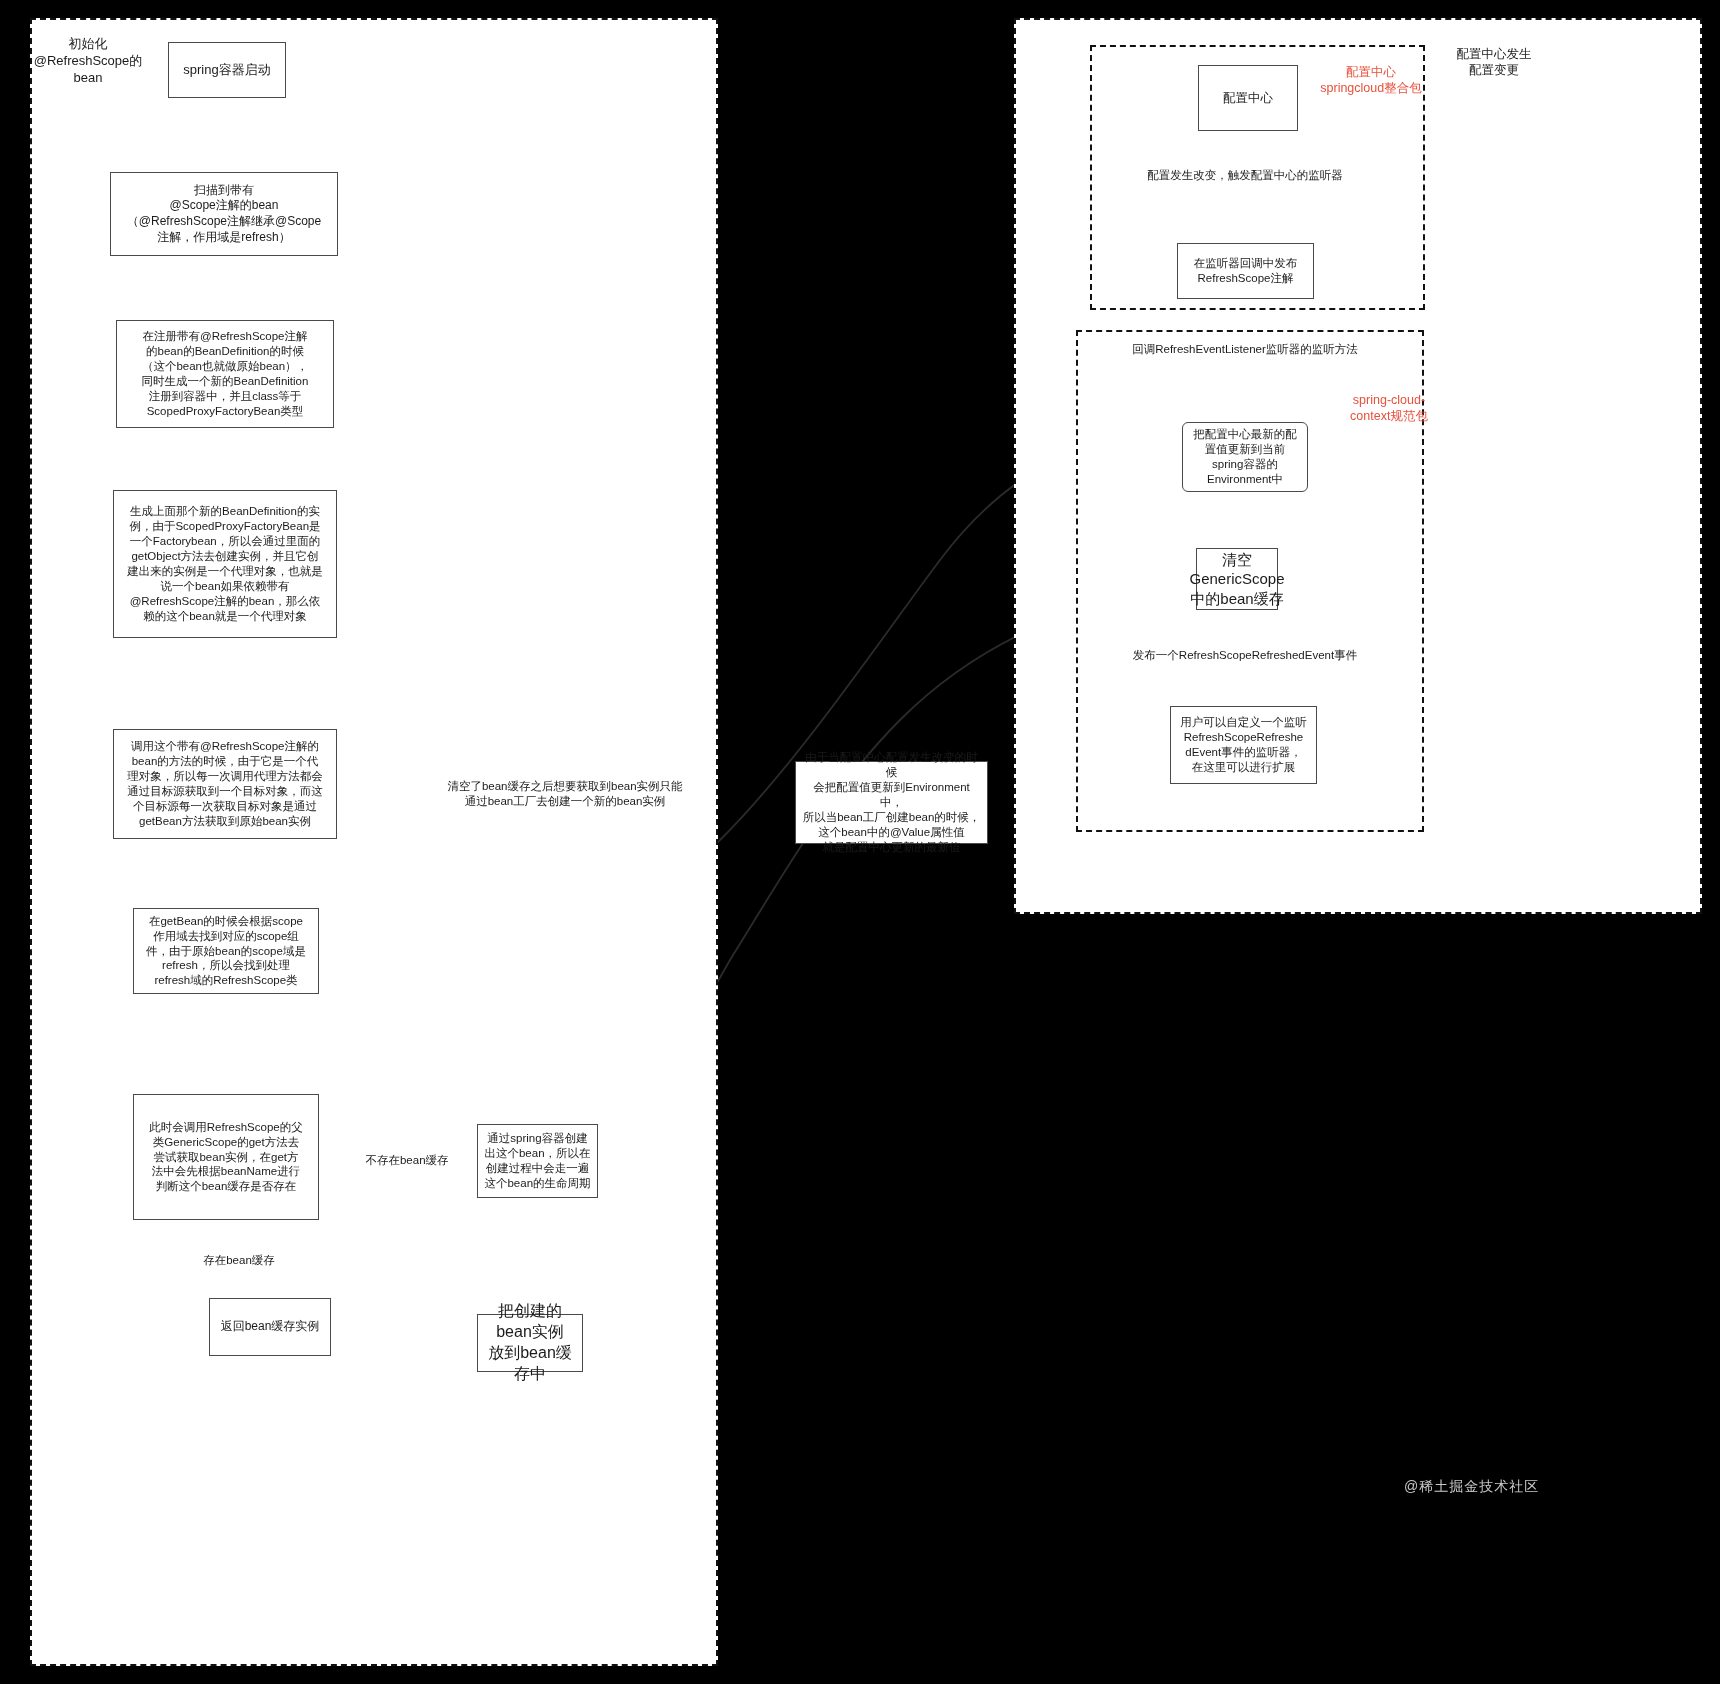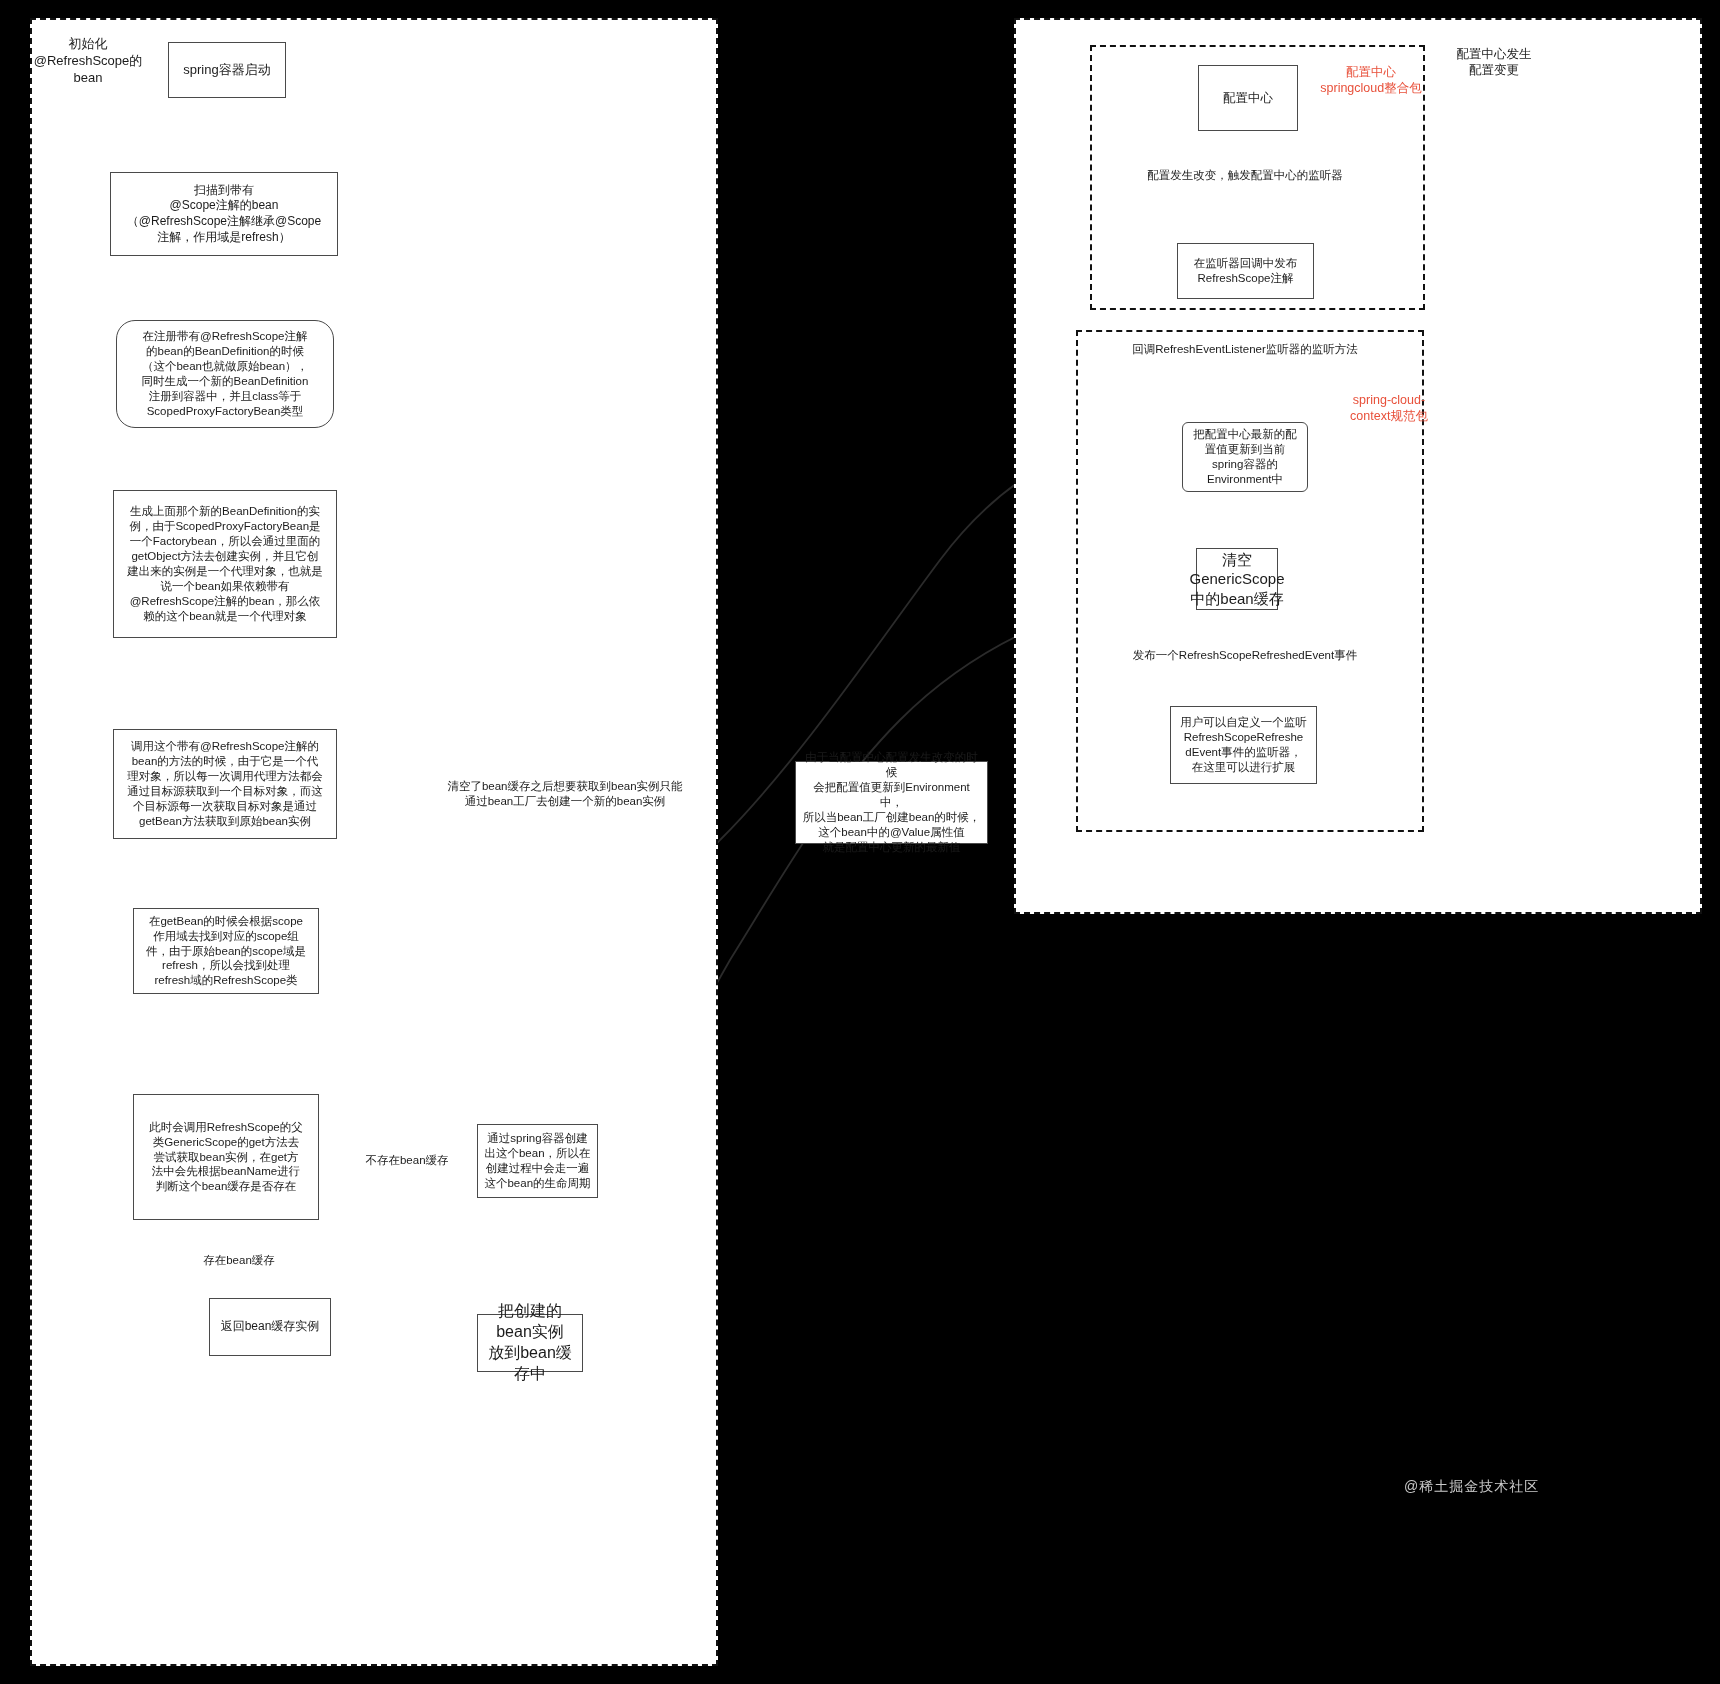--- a/index.html
+++ b/index.html
@@ -63,21 +63,21 @@
   <div class="dashgroup" style="left:1090px;top:45px;width:335px;height:265px;"></div>
   <div class="dashgroup" style="left:1076px;top:330px;width:348px;height:502px;"></div>
 
   <div class="watermark" style="left: 1404px; top: 1478px; white-space: pre-line;">@稀土掘金技术社区</div>
 
 <div class="node" style="white-space: pre-line; left: 168px; top: 42px; width: 118px; height: 56px; font-size: 13px;">spring容器启动</div>
     <div class="node" style="white-space: pre-line; left: 110px; top: 172px; width: 228px; height: 84px; font-size: 12px;">扫描到带有
 @Scope注解的bean
 （@RefreshScope注解继承@Scope
 注解，作用域是refresh）</div>
-    <div class="node" style="white-space: pre-line; left: 116px; top: 320px; width: 218px; height: 108px; font-size: 11.5px; border-radius: 19px;">在注册带有@RefreshScope注解
+    <div class="node" style="white-space: pre-line; left: 116px; top: 320px; width: 218px; height: 108px; font-size: 11.5px;">在注册带有@RefreshScope注解
 的bean的BeanDefinition的时候
 （这个bean也就做原始bean），
 同时生成一个新的BeanDefinition
 注册到容器中，并且class等于
 ScopedProxyFactoryBean类型</div>
     <div class="node" style="white-space: pre-line; left: 113px; top: 490px; width: 224px; height: 148px; font-size: 11.5px;">生成上面那个新的BeanDefinition的实
 例，由于ScopedProxyFactoryBean是
 一个Factorybean，所以会通过里面的
 getObject方法去创建实例，并且它创
 建出来的实例是一个代理对象，也就是

